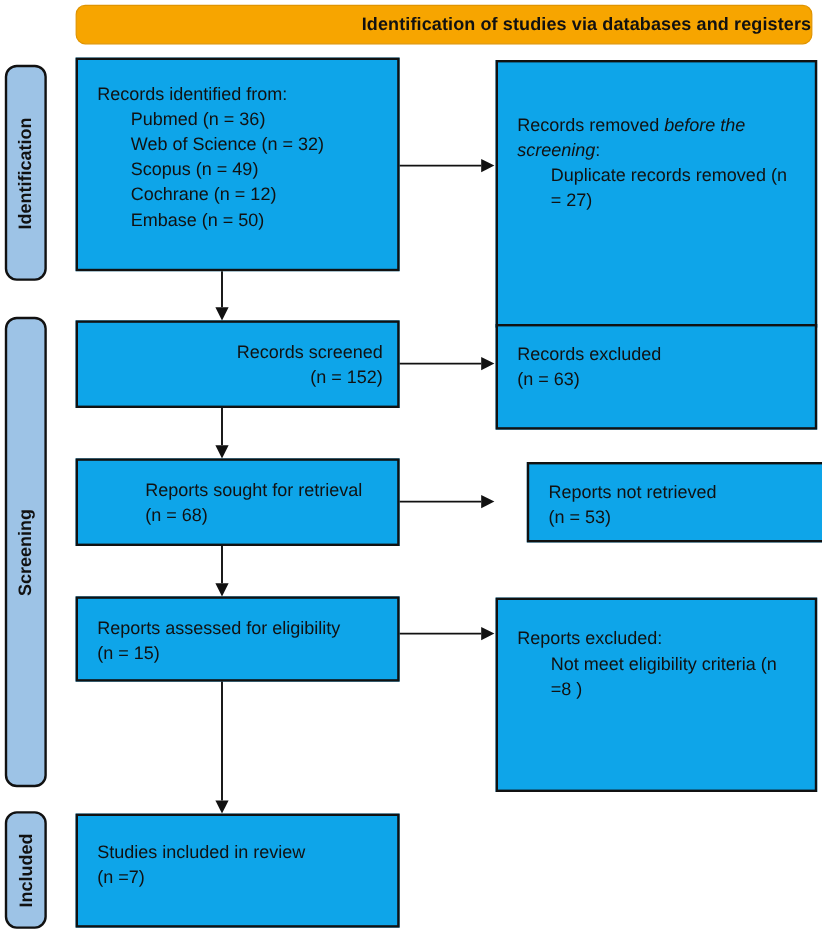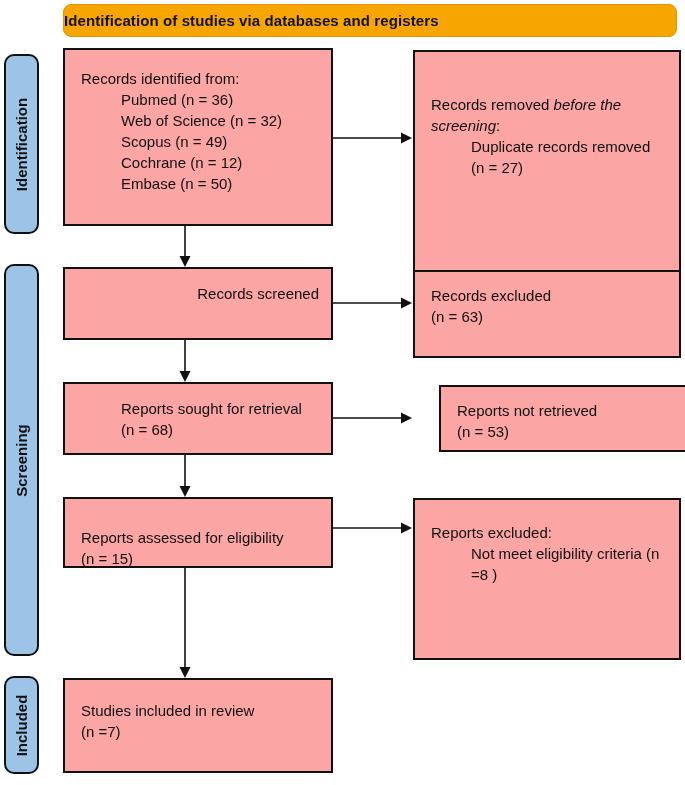--- a/index.html
+++ b/index.html
@@ -17,21 +17,21 @@
   .banner {
     position: absolute;
     left: 63px; top: 4px;
     width: 614px; height: 33px;
     background: #F7A500;
     border: 1px solid #e09400;
     border-radius: 8px;
     box-sizing: border-box;
     display: flex;
     align-items: center;
-    justify-content: flex-start;
+    justify-content: flex-end;
   }
   .banner span {
     font-size: 15px;
     font-weight: bold;
     color: #111111;
     letter-spacing: 0.1px;
   }
 
   
   .stage {
@@ -53,47 +53,47 @@
     font-weight: bold;
     color: #111111;
   }
   .stage.identification { top: 54px;  height: 180px; }
   .stage.screening      { top: 264px; height: 392px; }
   .stage.included       { top: 676px; height: 98px;  }
 
   
   .flowbox {
     position: absolute;
-    background: #fca5a5;
+    background: #0ea5e9;
     border: 2px solid #111111;
     box-sizing: border-box;
     font-size: 15px;
     line-height: 21px;
     color: #111111;
   }
   .flowbox .inner { padding: 12px 12px 0 16px; }
-  .indent { margin-left: 40px; }
+  .indent { margin-left: 28px; }
 
   .box-l1 { left: 63px;  top: 48px;  width: 270px; height: 178px; }
   .box-l1 .inner { padding-top: 18px; }
   .box-r1 { left: 413px; top: 50px;  width: 268px; height: 223px; }
   .box-r1 .inner { padding-top: 42px; }
 
   .box-l2 { left: 63px;  top: 267px; width: 270px; height: 73px; text-align: right; }
   .box-l2 .inner { padding-top: 14px; }
   .box-r2 { left: 413px; top: 270px; width: 268px; height: 88px; }
   .box-r2 .inner { padding-top: 13px; }
 
   .box-l3 { left: 63px;  top: 382px; width: 270px; height: 73px; padding-left: 40px; }
   .box-l3 .inner { padding-top: 14px; }
   .box-r3 { left: 414px; top: 385px; width: 268px; height: 67px; margin-left: 25px; }
   .box-r3 .inner { padding-top: 13px; }
 
   .box-l4 { left: 63px;  top: 497px; width: 270px; height: 71px; }
-  .box-l4 .inner { padding-top: 28px; }
+  .box-l4 .inner { padding-top: 14px; }
   .box-r4 { left: 413px; top: 498px; width: 268px; height: 162px; }
   .box-r4 .inner { padding-top: 22px; }
 
   .box-l5 { left: 63px;  top: 678px; width: 270px; height: 95px; }
   .box-l5 .inner { padding-top: 20px; }
 
   .italic { font-style: italic; }
 
   
   .arrows {
@@ -138,20 +138,21 @@
   <div class="flowbox box-r1">
     <div class="inner">
       <div><span>Records removed </span><span class="italic">before the screening</span><span>:</span></div>
       <div class="indent">Duplicate records removed (n = 27)</div>
     </div>
   </div>
 
   <div class="flowbox box-l2">
     <div class="inner">
       <div>Records screened</div>
+      <div>(n = 152)</div>
     </div>
   </div>
   <div class="flowbox box-r2">
     <div class="inner">
       <div>Records excluded</div>
       <div>(n = 63)</div>
     </div>
   </div>
 
   <div class="flowbox box-l3">

